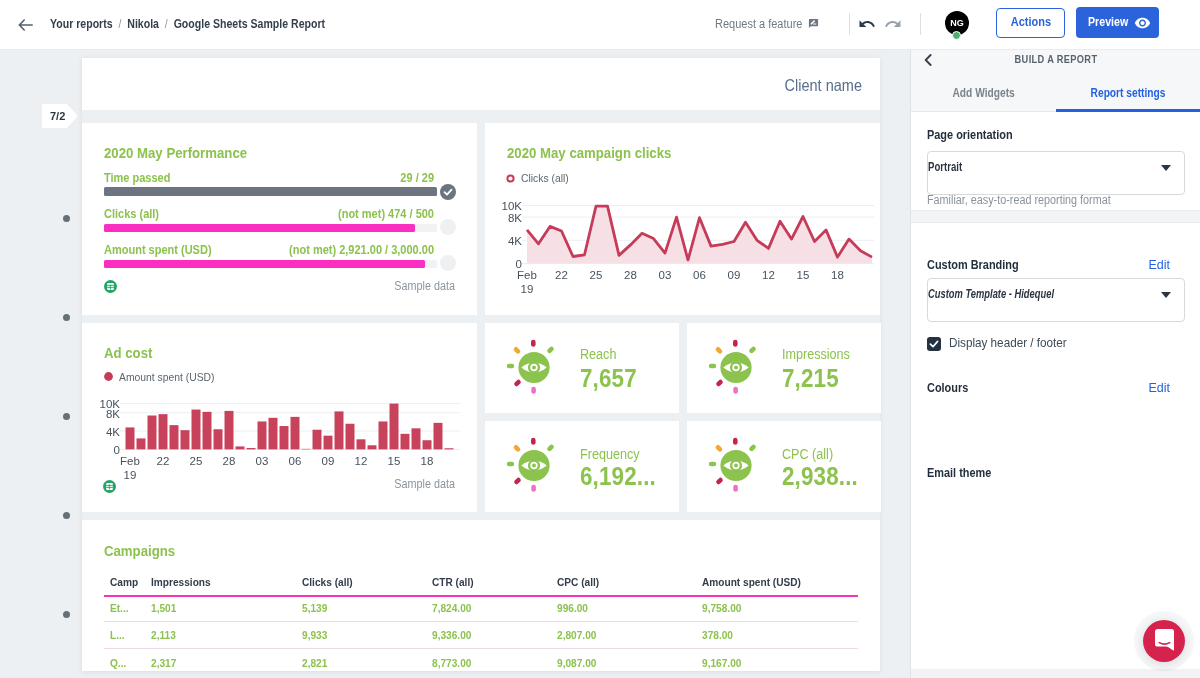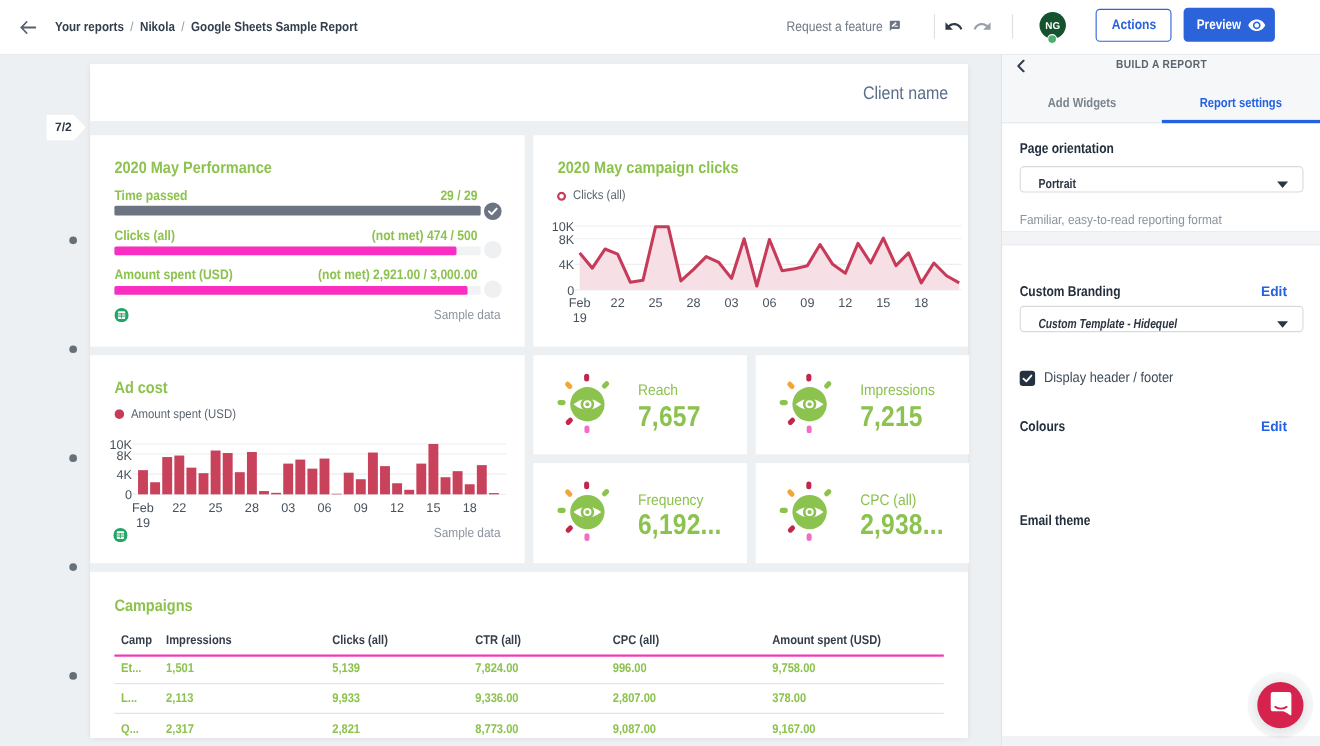--- a/index.html
+++ b/index.html
@@ -3,21 +3,21 @@
 <meta charset="utf-8">
 <style>
 * { margin:0; padding:0; box-sizing:border-box; }
 html,body { width:1200px; height:678px; overflow:hidden; font-family:"Liberation Sans", sans-serif; }
 body { position:relative; background:#edf0f2; }
 .abs { position:absolute; }
 #topbar { position:absolute; left:0; top:0; width:1200px; height:50px; background:#fff; border-bottom:1px solid #e9ebed; z-index:30; }
 .crumb { position:absolute; top:17px; font-size:12px; font-weight:bold; color:#333f4d; transform:scaleX(.88); transform-origin:0 50%; }
 .slash { color:#90979f; font-weight:normal; }
 .tb-div { position:absolute; top:13px; width:1px; height:22px; background:#dcdfe3; }
-#avatar { position:absolute; left:945px; top:11px; width:24px; height:24px; border-radius:50%; background:#14532d; color:#fff; font-size:9px; font-weight:bold; text-align:center; line-height:24px; }
+#avatar { position:absolute; left:945px; top:11px; width:24px; height:24px; border-radius:50%; background:#000000; color:#fff; font-size:9px; font-weight:bold; text-align:center; line-height:24px; }
 #avdot { position:absolute; left:952px; top:31px; width:9px; height:9px; border-radius:50%; background:#4cae71; border:1.3px solid #fff; }
 #btn-actions { position:absolute; left:996px; top:8px; width:69px; height:30px; border:1.5px solid #2b63da; border-radius:4px; background:#fff; color:#2b63da; font-size:12.5px; font-weight:bold; text-align:center; line-height:27px; }
 #btn-preview { position:absolute; left:1076px; top:7px; width:83px; height:31px; border-radius:4px; background:#2b63da; color:#fff; font-size:12.5px; font-weight:bold; line-height:31px; padding-left:12px; }
 #pageshadow { position:absolute; left:82px; top:58px; width:798px; height:613px; box-shadow:0 1px 5px rgba(60,70,80,.10); }
 .card { position:absolute; background:#fff; }
 .dot { position:absolute; width:7px; height:7px; border-radius:50%; background:#657078; }
 #chip { position:absolute; left:42px; top:104px; width:36px; height:24px; background:#fff; filter:drop-shadow(0 2px 3px rgba(40,50,60,.22)); clip-path:polygon(0 0, 69% 0, 100% 50%, 69% 100%, 0 100%); font-size:11px; font-weight:bold; color:#2b3643; line-height:24px; padding-left:8px; }
 #clientname { position:absolute; left:82px; top:76px; width:780px; text-align:right; font-size:16.5px; color:#596e8b; transform:scaleX(.88); transform-origin:100% 50%; }
 .wtitle { position:absolute; font-size:15px; font-weight:bold; color:#8cc24e; transform:scaleX(.88); transform-origin:0 50%; }
 .wlabel { position:absolute; font-size:12.5px; font-weight:bold; color:#8cc24e; transform:scaleX(.88); transform-origin:0 50%; }
@@ -32,22 +32,22 @@
 .th { position:absolute; font-size:11.5px; font-weight:bold; color:#333e4a; transform:scaleX(.88); transform-origin:0 50%; }
 .td { position:absolute; font-size:11.5px; font-weight:bold; color:#8cc24e; transform:scaleX(.88); transform-origin:0 50%; }
 .rowsep { position:absolute; left:104px; width:754px; height:1px; background:#f0d9e6; }
 #sidebar { position:absolute; left:910px; top:50px; width:290px; height:628px; background:#fff; border-left:1px solid #e0e3e6; z-index:20; }
 #sb-top { position:absolute; left:0; top:0; width:290px; height:62px; background:#f6f7f8; }
 #sb-title { position:absolute; left:0; top:3px; width:290px; text-align:center; font-size:10.5px; font-weight:bold; letter-spacing:.4px; color:#59636d; transform:scaleX(.88); transform-origin:50% 50%; }
 .tab { position:absolute; top:28px; width:145px; height:34px; text-align:center; font-size:12px; font-weight:bold; line-height:30px; background:#f6f7f8; }
 #tab1 { left:0; color:#7b848d; border-bottom:1px solid #e6e9eb; }
 #tab2 { left:145px; color:#2461e2; border-bottom:3.5px solid #2461e2; }
 .sb-h { position:absolute; left:16px; font-size:13px; font-weight:bold; color:#242f3d; transform:scaleX(.84); transform-origin:0 50%; }
-.sb-edit { position:absolute; right:30px; font-size:12.5px; font-weight:bold; color:#2461e2; }
-.sb-select { position:absolute; left:16px; width:258px; height:24px; border:1px solid #d6dade; border-radius:4px; background:#fff; font-size:12px; font-weight:bold; color:#2b3542; line-height:30px; padding-left:16px; }
+.sb-edit { position:absolute; right:30px; font-size:12.5px; font-weight:normal; color:#2461e2; }
+.sb-select { position:absolute; left:16px; width:258px; height:44px; border:1px solid #d6dade; border-radius:4px; background:#fff; font-size:12px; font-weight:bold; color:#2b3542; line-height:30px; }
 .caret { position:absolute; right:13px; top:13px; width:0; height:0; border-left:5px solid transparent; border-right:5px solid transparent; border-top:6px solid #2b3643; }
 .sb-help { position:absolute; left:16px; font-size:12px; color:#8a929c; transform:scaleX(.9); transform-origin:0 50%; }
 #sb-band { position:absolute; left:0; top:160px; width:290px; height:13px; background:#f3f4f6; border-top:1px solid #eaecee; border-bottom:1px solid #eaecee; }
 #sb-bottom { position:absolute; left:0; bottom:0; width:290px; height:9px; background:#f1f2f4; }
 #cbx { position:absolute; left:16px; top:287px; width:14px; height:14px; background:#233140; border-radius:3px; }
 #cbx-label { position:absolute; left:38px; top:285px; font-size:13px; color:#3d4a57; transform:scaleX(.9); transform-origin:0 50%; }
 #intercom { position:absolute; left:1143px; top:620px; width:42px; height:42px; border-radius:50%; background:#d6234d; box-shadow:0 0 0 9px rgba(130,140,150,.08), 0 2px 10px rgba(0,0,0,.12); z-index:40; }
 </style>
 </head>
 <body>

